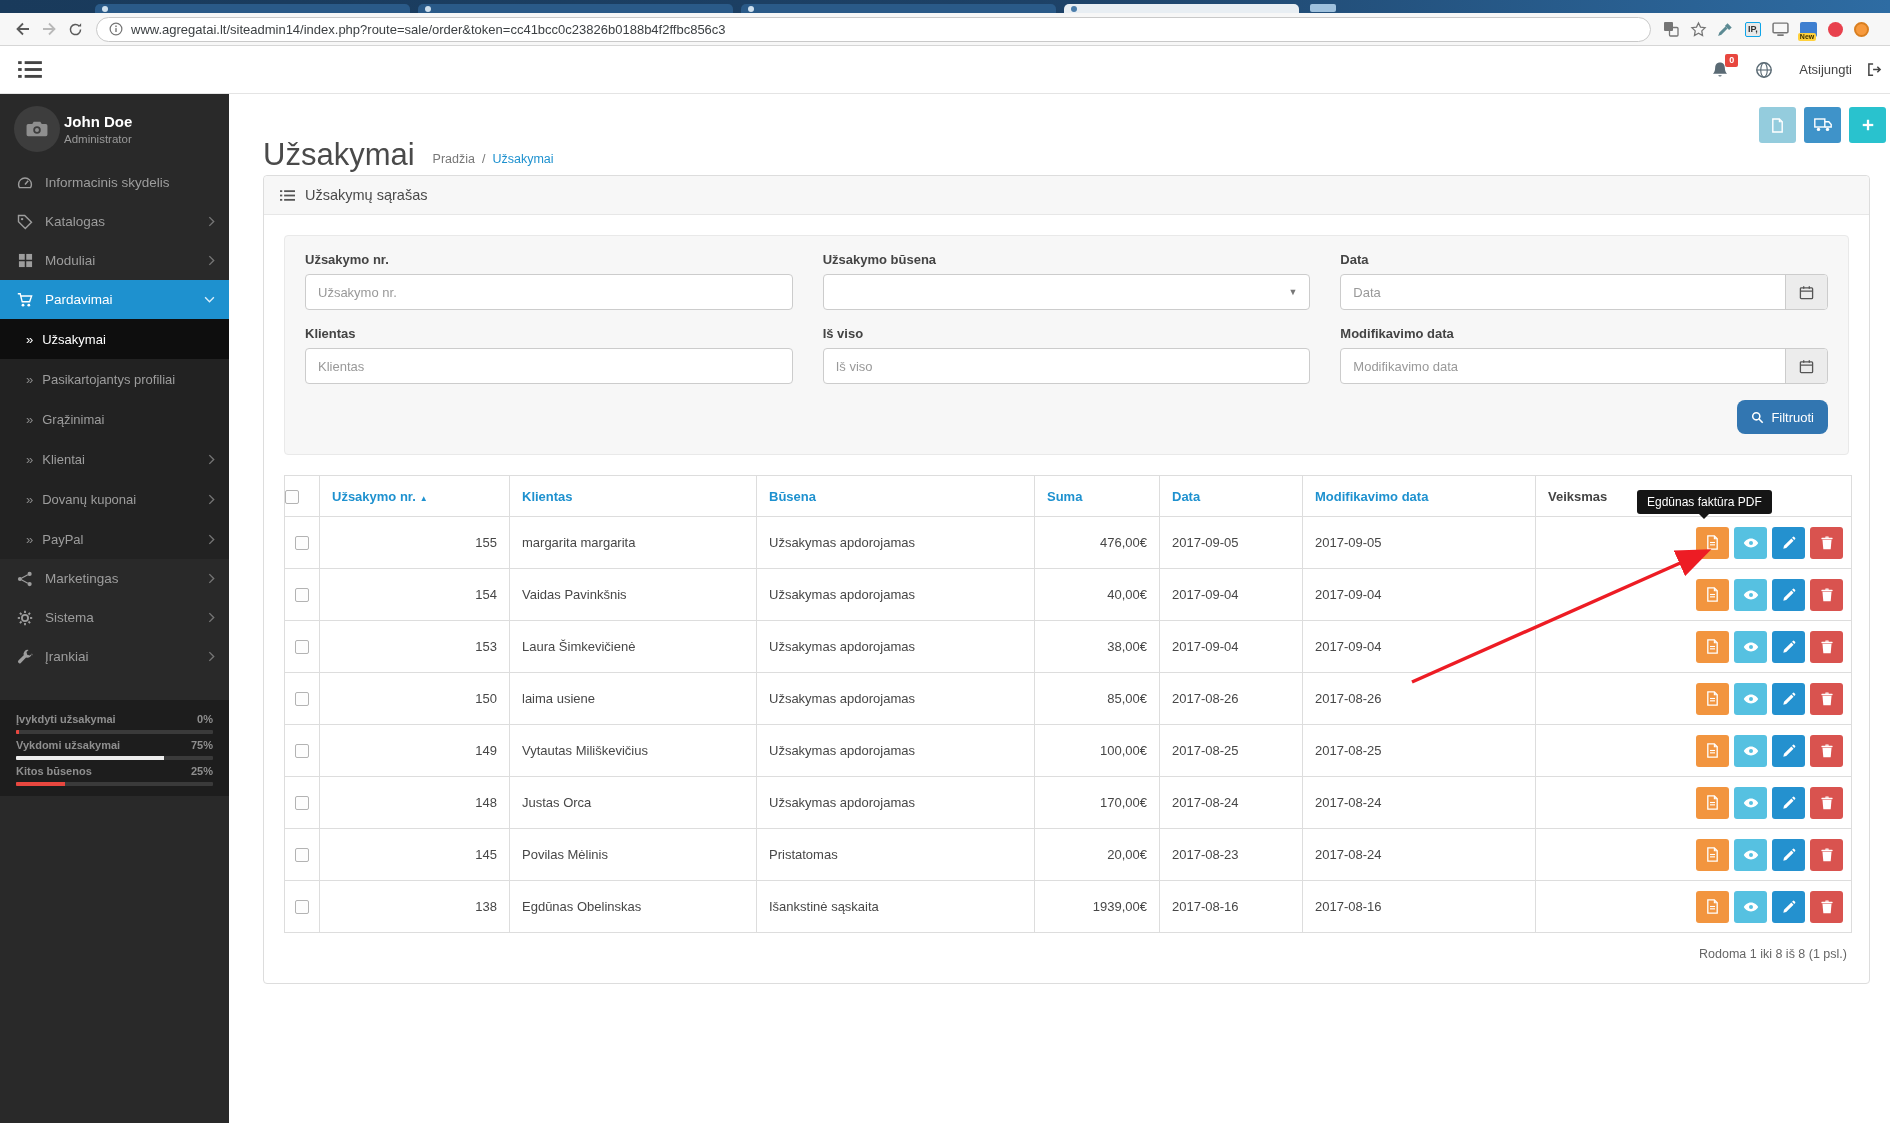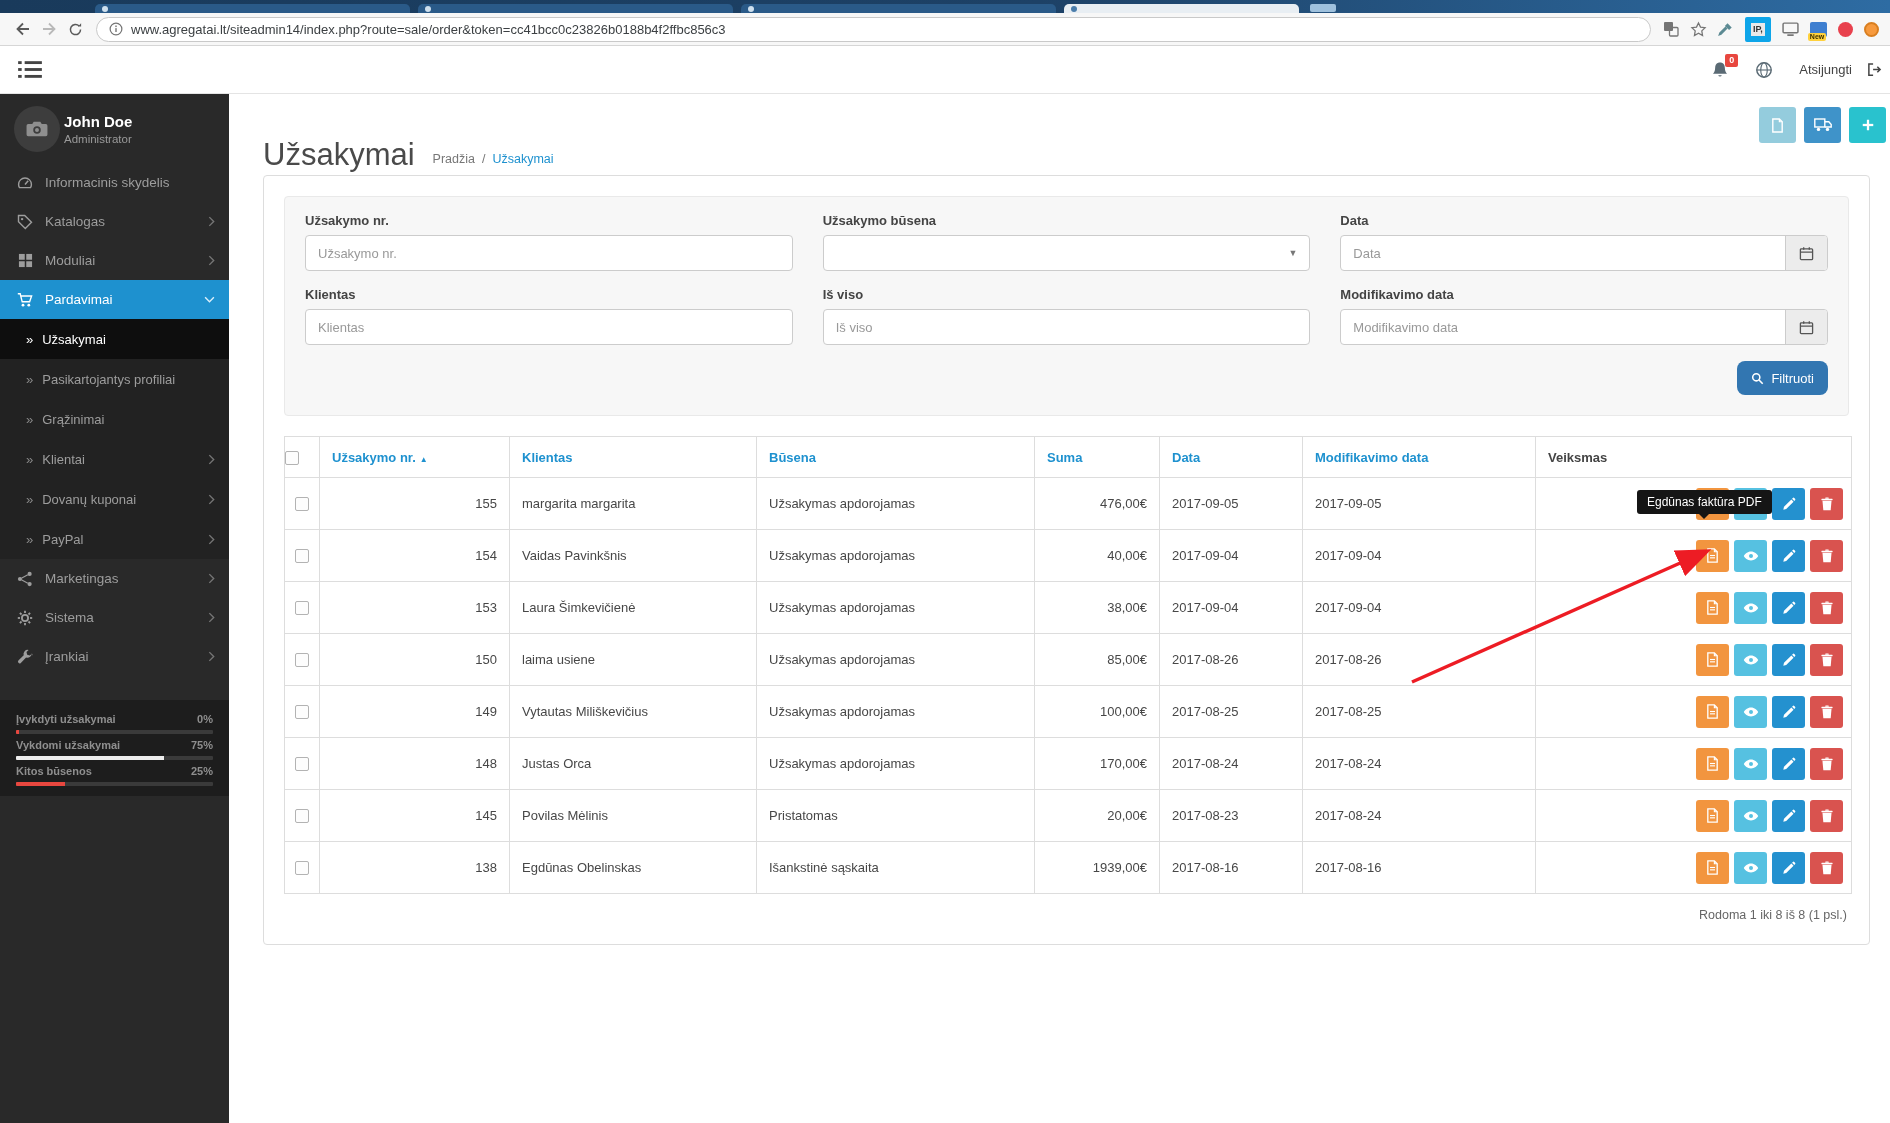--- a/index.html
+++ b/index.html
@@ -18,21 +18,21 @@
 
   .toolbar { position:absolute; top:13px; left:0; width:100%; height:33px; background:#f7f7f7;
     border-bottom:1px solid #d6d6d6; display:flex; align-items:center; padding:0 10px; }
   .navbtn { width:26px; height:26px; display:flex; align-items:center; justify-content:center; color:#5a5a5a; }
   .navbtn.disabled { color:#b9b9b9; }
   .omnibox { width:1555px; height:25px; margin-left:8px; background:#fff; border:1px solid #c9c9c9;
     border-radius:13px; display:flex; align-items:center; padding:0 12px; gap:8px; }
   .omnibox .url { font-size:13px; color:#3c4043; white-space:nowrap; overflow:hidden; text-overflow:ellipsis; }
   .secure-ico { color:#757575; flex:none; }
   .ext-icons { display:flex; align-items:center; gap:11px; margin-left:12px; color:#757575; }
-  .ip-badge { font-size:9px; font-weight:bold; color:#333; background:#e9e9e9; border:6px solid #0ea5e9;
+  .ip-badge { font-size:9px; font-weight:bold; color:#333; background:#e9e9e9; border:1px solid #0ea5e9;
     border-radius:2px; padding:2px 2px; line-height:1; }
   .new-ext { position:relative; width:17px; height:15px; background:#3f7fd0; border-radius:2px; display:inline-block; }
   .new-tag { position:absolute; bottom:-4px; left:-2px; background:#ffd13d; color:#3a2f00; font-size:7px;
     font-weight:bold; padding:0 2px; border-radius:2px; line-height:8px; }
   .dot { width:15px; height:15px; border-radius:50%; display:inline-block; }
   .dot.red { background:#e8414d; }
   .dot.orange { background:#f79a3e; border:2px solid #d97f20; }
 
   
   .admin-header { position:absolute; top:46px; left:0; width:100%; height:48px; background:#fff;
@@ -567,20 +567,28 @@
           </button>
         <button class="hbtn add">
             <svg class="icon" width="14" height="14">
               <use href="#i-plus"></use>
             </svg>
           </button>
       </div>
     </div>
 
     <div class="panel">
+      <div class="panel-heading">
+        <span class="ph-ico">
+            <svg class="icon" width="15" height="13">
+              <use href="#i-list"></use>
+            </svg>
+          </span>
+        <span>Užsakymų sąrašas</span>
+      </div>
       <div class="panel-body">
         <div class="filter-well">
           <div class="filter-grid">
             <div class="fgroup">
               <label>Užsakymo nr.</label>
               <div class="fctrl">
                   <input placeholder="Užsakymo nr." style="">
                 </div>
             </div>
             <div class="fgroup">

